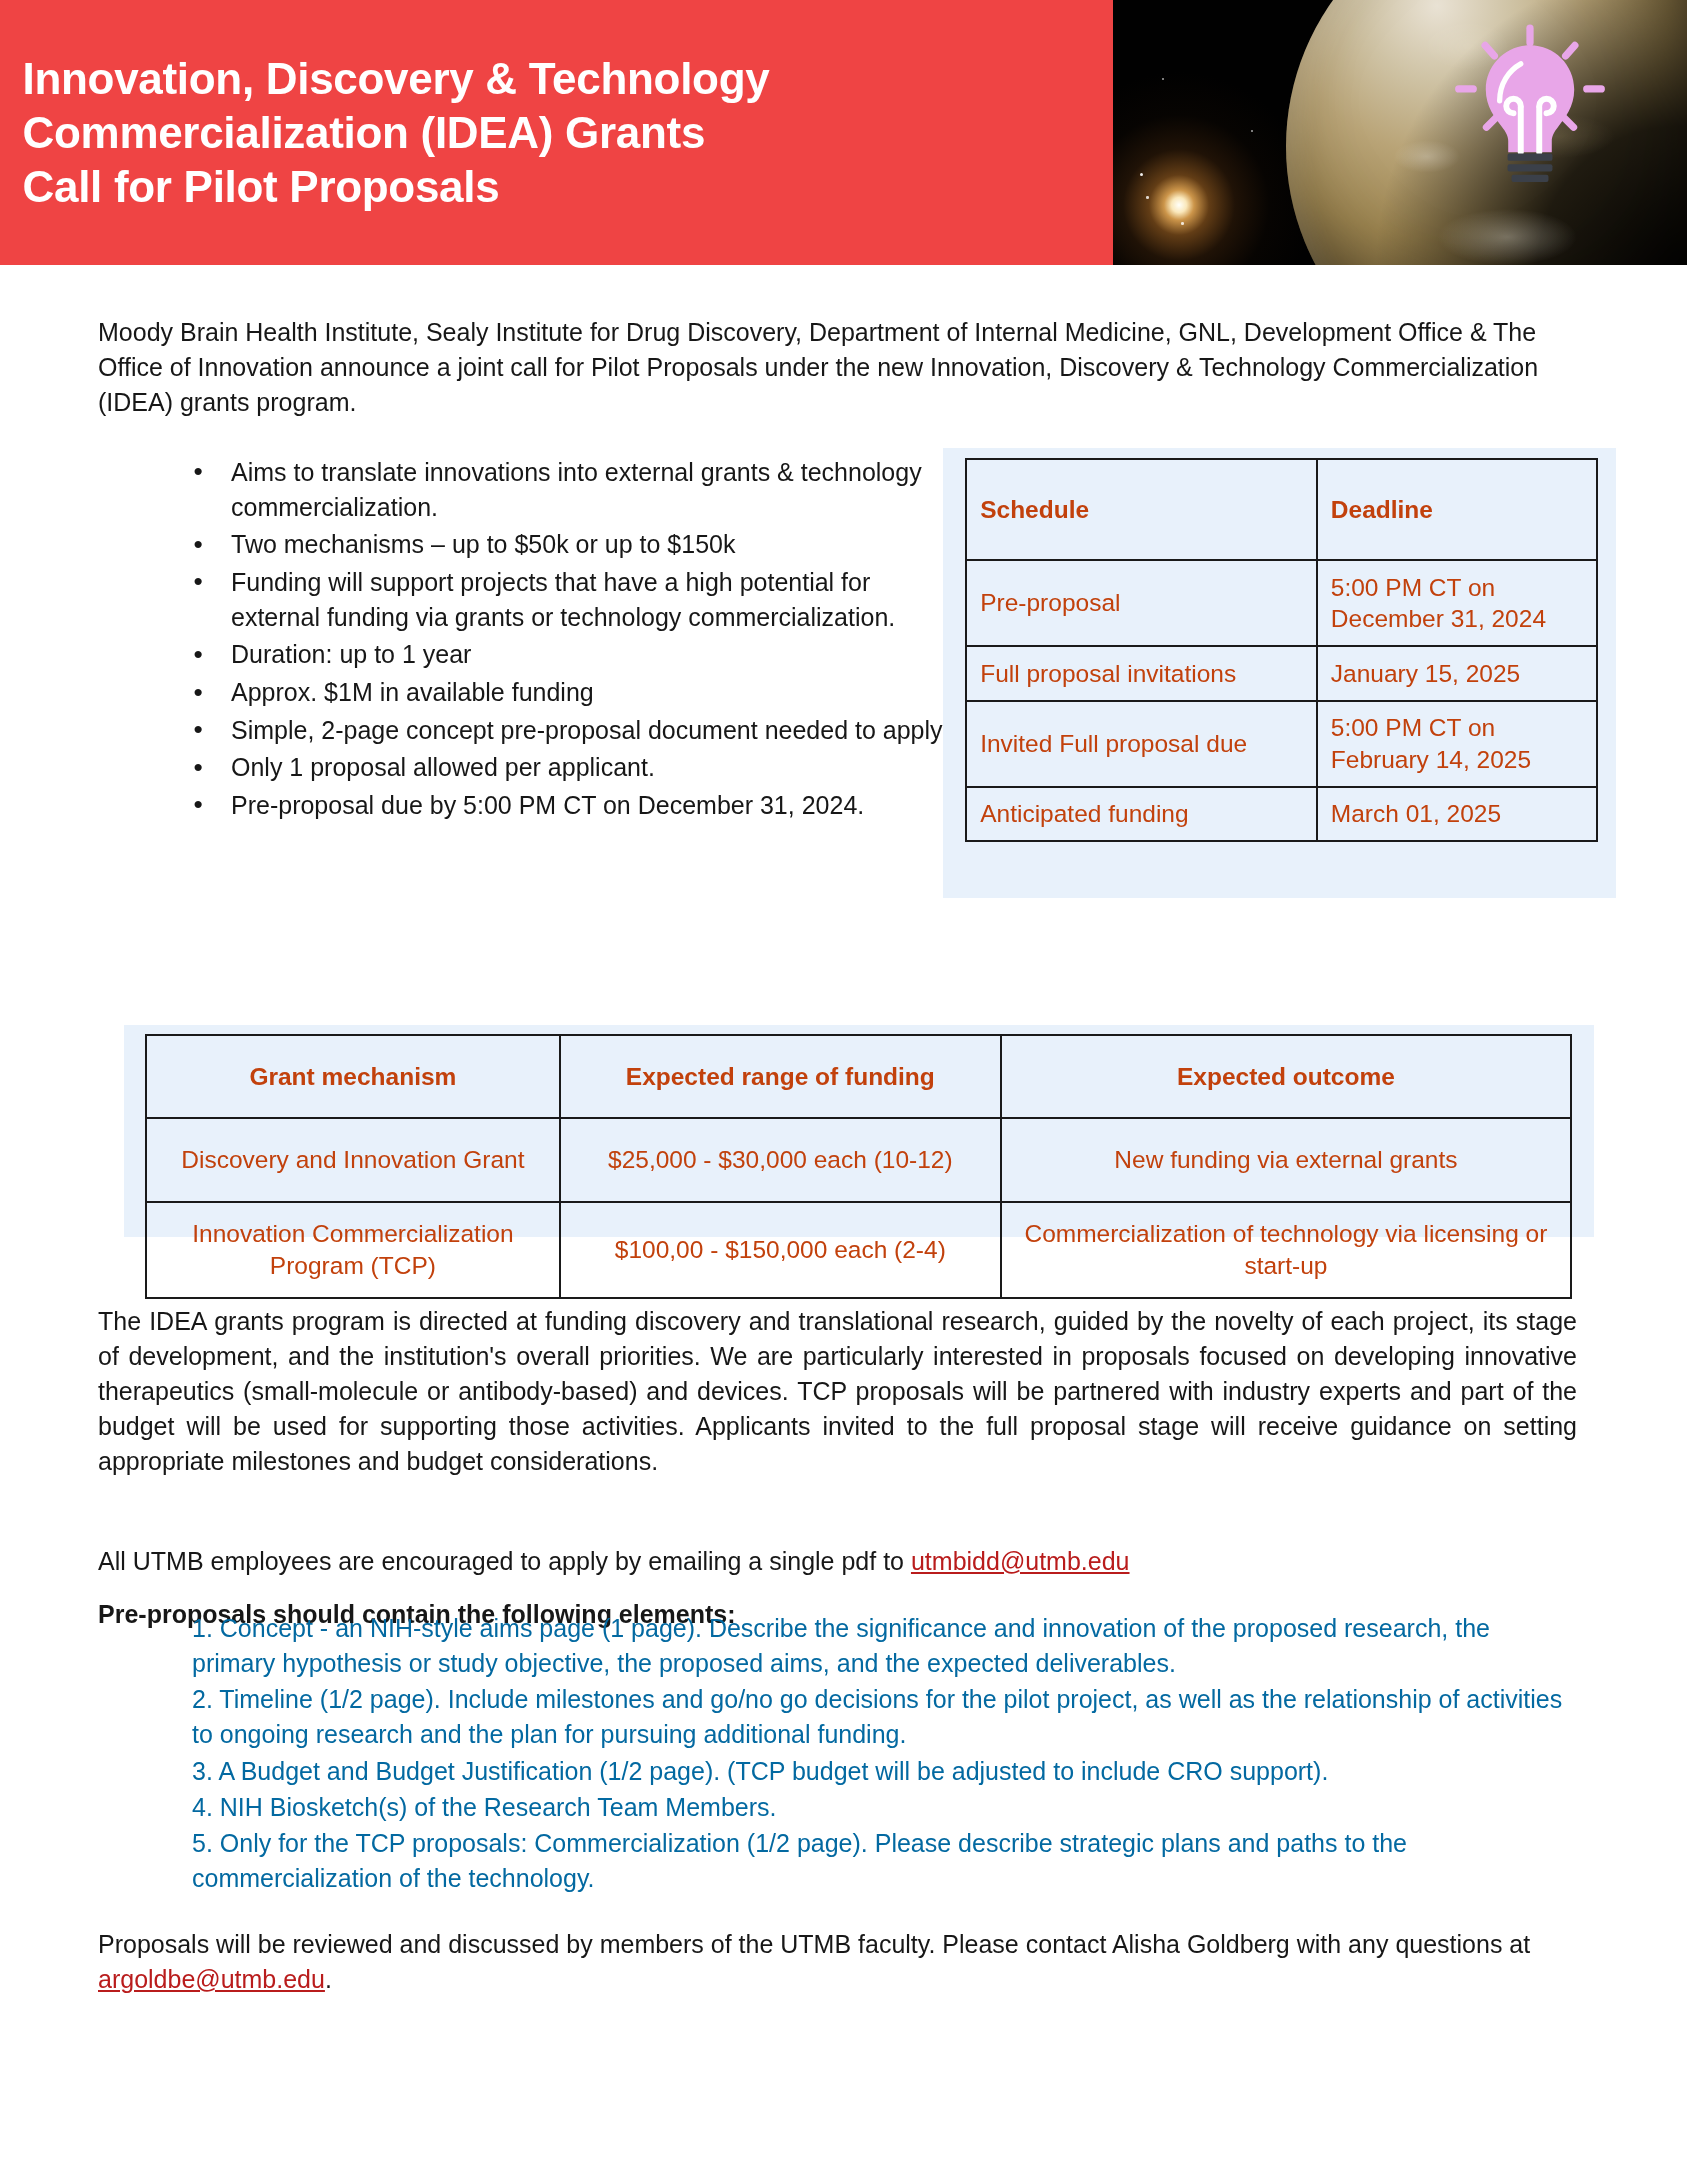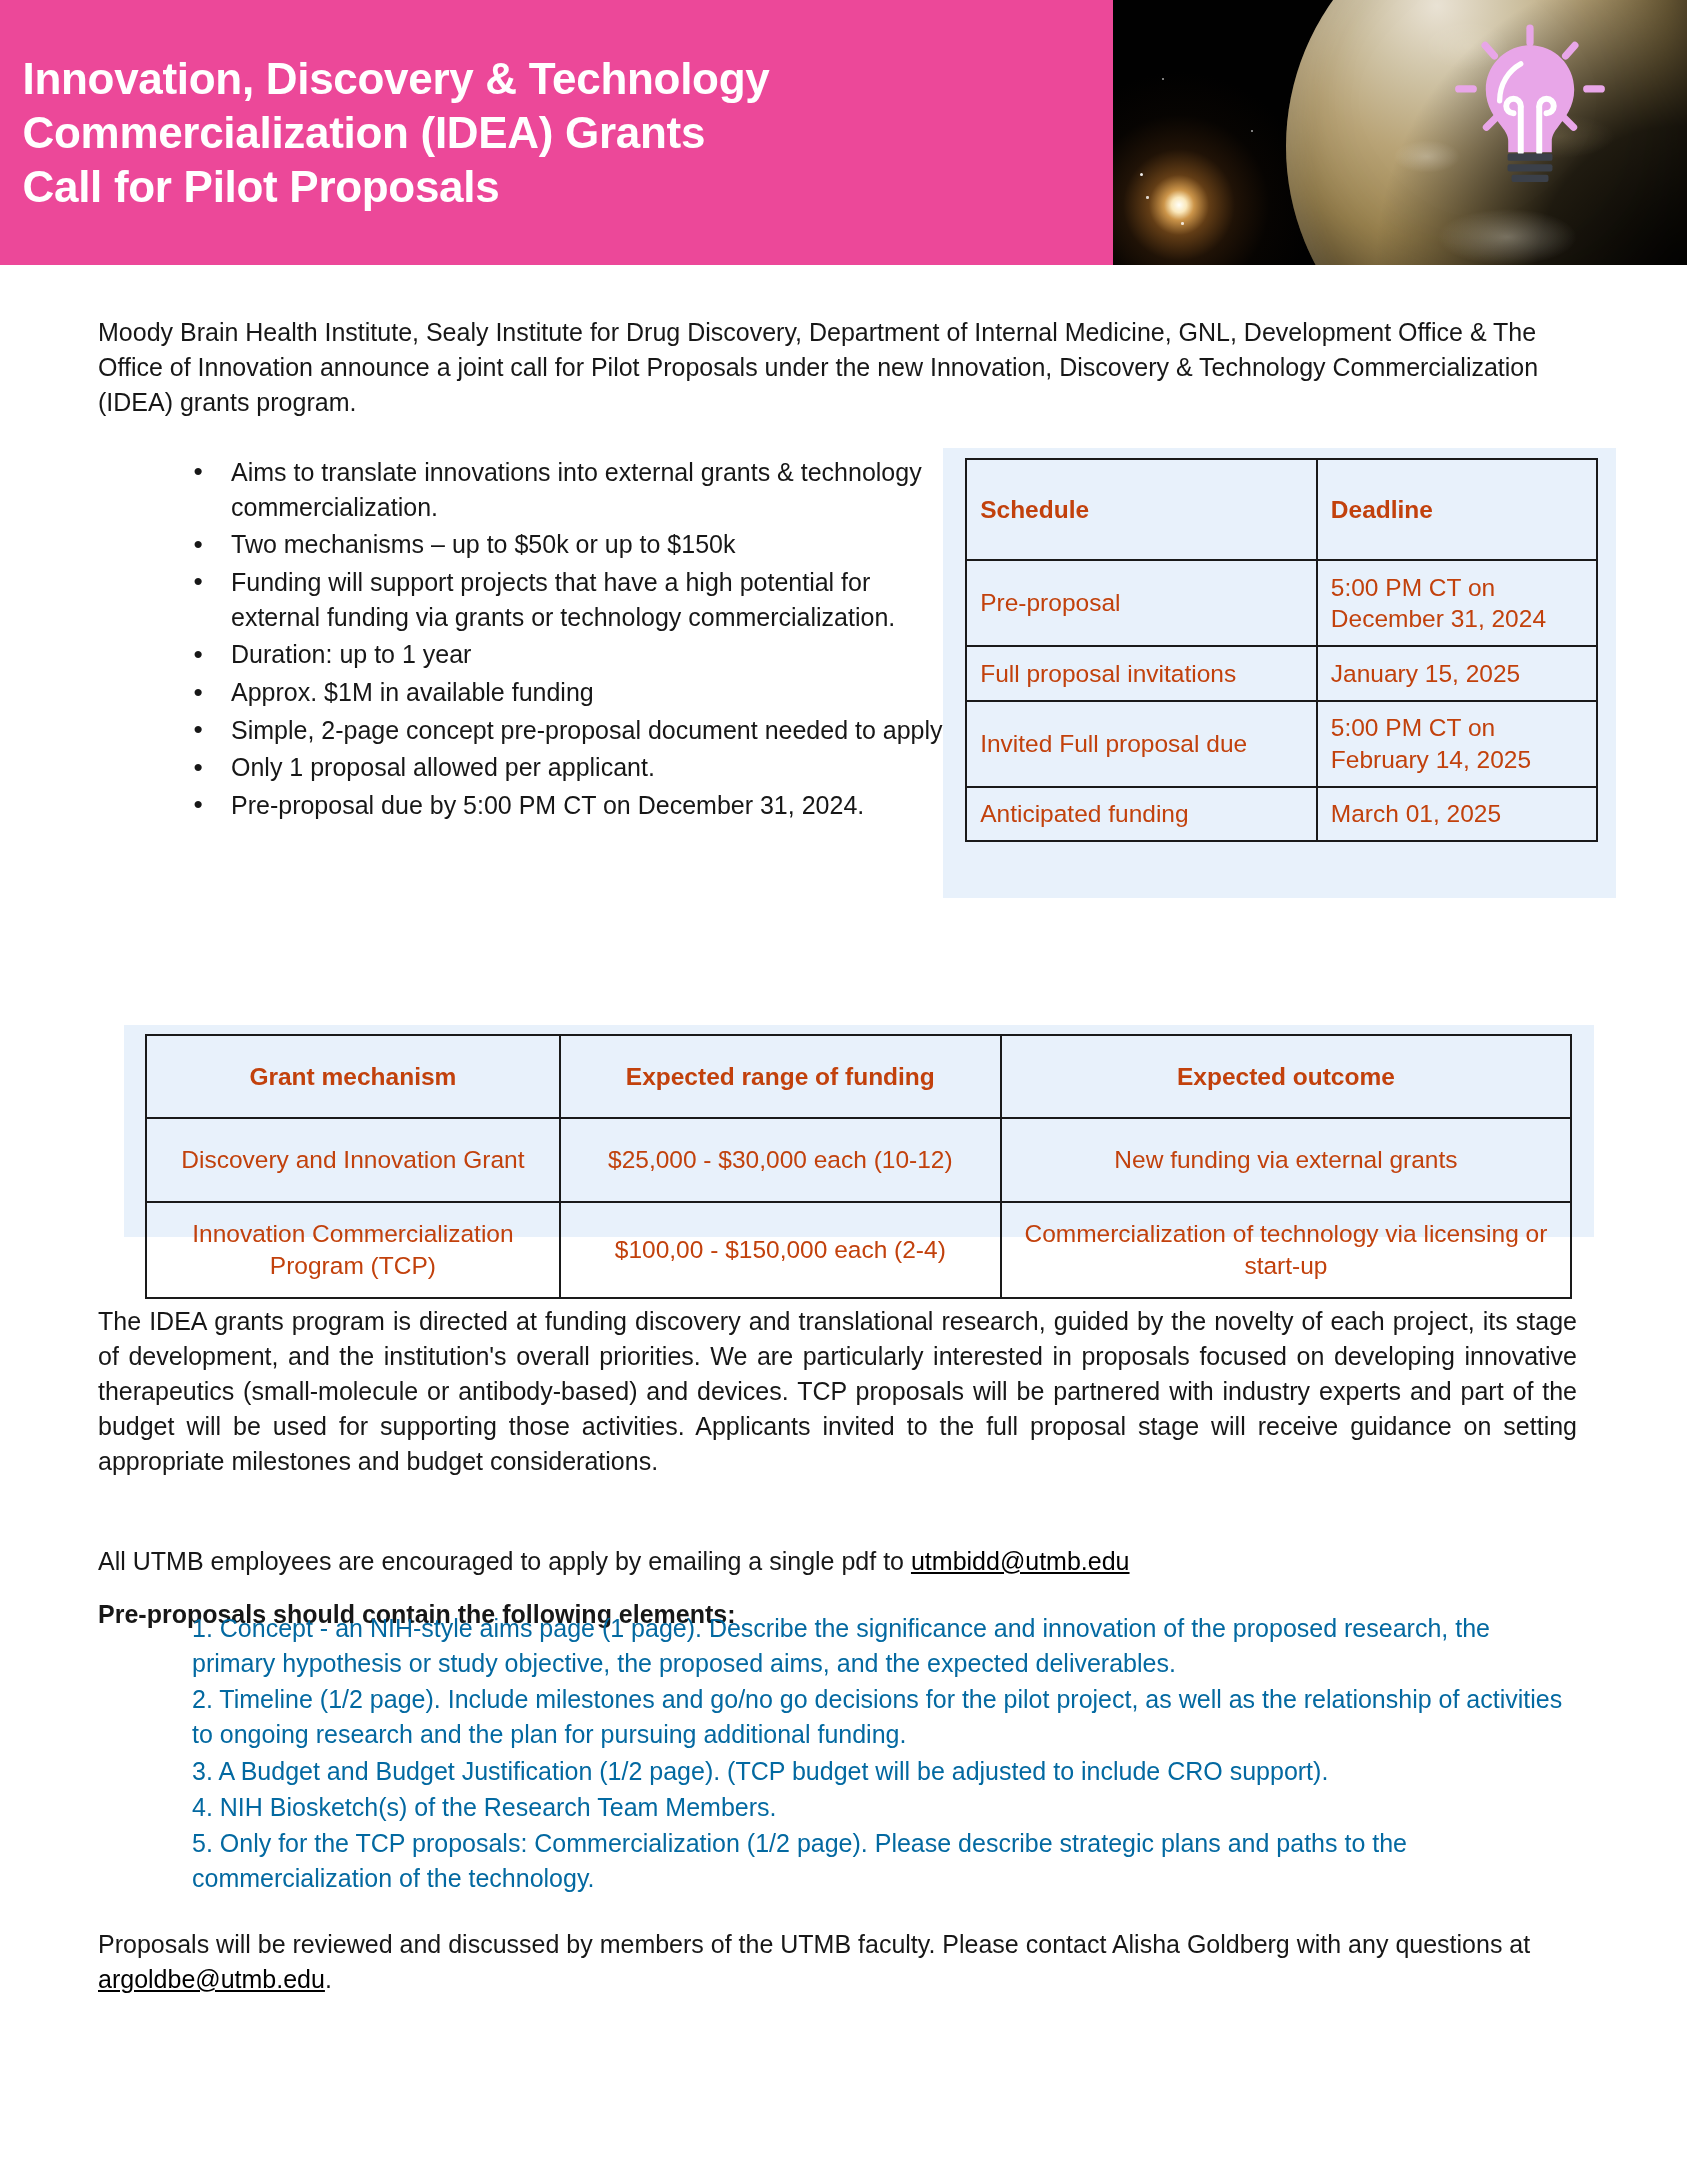--- a/index.html
+++ b/index.html
@@ -4,21 +4,21 @@
 <style>
   html,body{margin:0;padding:0;}
   body{
     width:1687px;height:2183px;background:#ffffff;
     font-family:"Liberation Sans","DejaVu Sans",sans-serif;
     color:#111111;-webkit-font-smoothing:antialiased;
     position:relative;overflow:hidden;
   }
 
   
-  .banner{position:relative;width:1687px;height:265px;background:#ec4899;overflow:hidden;}
+  .banner{position:relative;width:1687px;height:265px;background:#ef4444;overflow:hidden;}
   .banner-art{position:absolute;left:1113px;top:0;width:574px;height:265px;background:#010101;overflow:hidden;}
   .planet{
     position:absolute;left:173px;top:-105px;width:503px;height:503px;border-radius:50%;
     background:
       radial-gradient(circle at 78% 74%, rgba(0,0,0,.92) 0%, rgba(0,0,0,.80) 26%, rgba(0,0,0,0) 56%),
       radial-gradient(circle at 30% 22%, #e9e2d4 0%, #cfc3a5 14%, #b9a477 28%, #9d8550 44%, #6d5a33 62%, #2c2418 80%, #0b0906 94%),
       #0a0806;
     box-shadow: inset -60px -46px 106px rgba(0,0,0,.88);
   }
   .planet-speckle{
@@ -96,21 +96,21 @@
   #grants-table tr.hrow td{height:60px;}
   #grants-table tr.r1 td{height:60px;}
   #grants-table tr.r2 td{height:73px;}
 
   .para{
     position:absolute;left:98px;width:1479px;
     font-size:25px;line-height:1.40;color:#171717;text-align:justify;
   }
   .para.nojust{text-align:left;}
   .bold{font-weight:700;}
-  a.mail{color:#000000;text-decoration:underline;}
+  a.mail{color:#b91c1c;text-decoration:underline;}
 
   .numlist{position:absolute;left:192px;width:1386px;font-size:25px;line-height:1.40;color:#0369a1;}
   .numlist p{margin:0 0 0 0;}
   .numlist p + p{margin-top:1.3px;}
 </style>
 </head>
 <body>
 
 <div class="banner">
 

